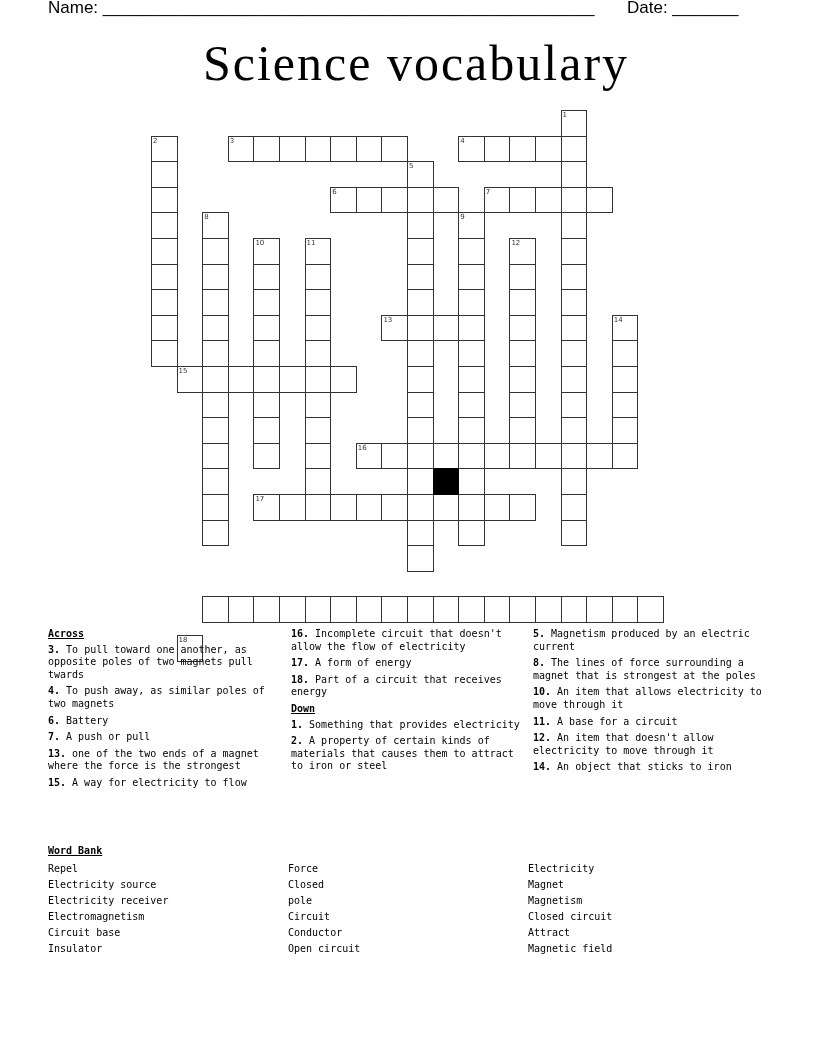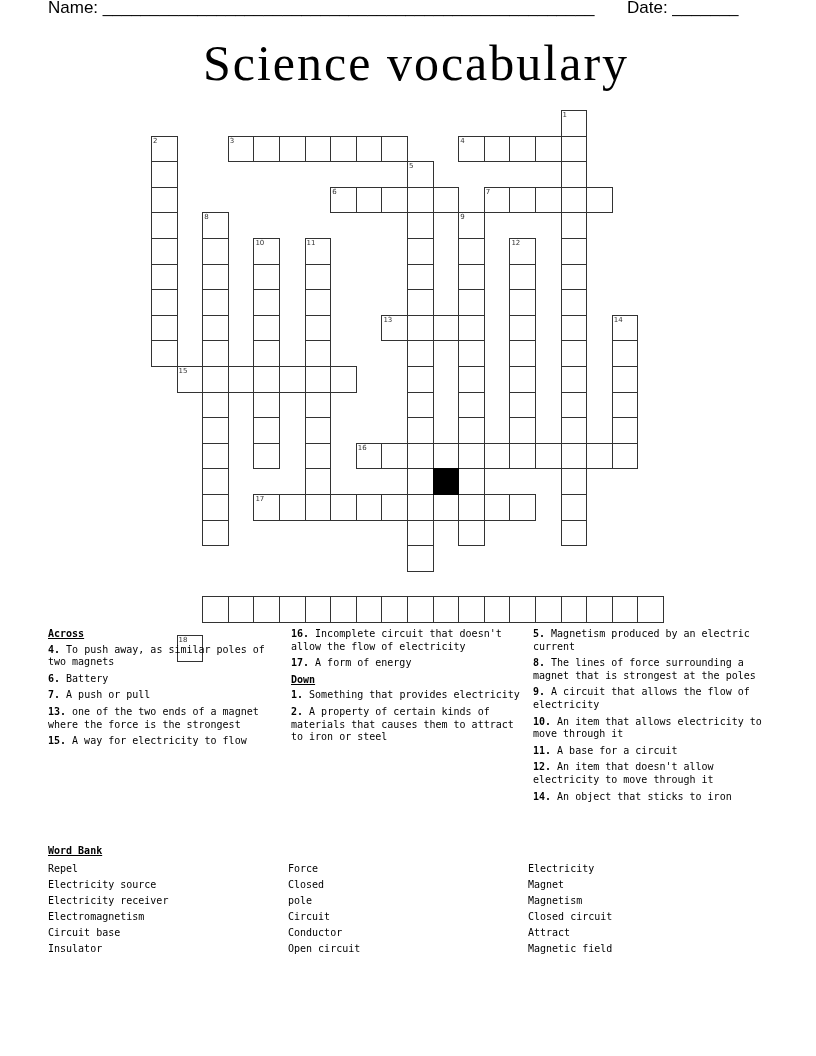--- a/index.html
+++ b/index.html
@@ -228,39 +228,40 @@
     <div class="cell" style="left: 535px; top: 596.4px;"></div>
     <div class="cell" style="left: 560.6px; top: 596.4px;"></div>
     <div class="cell" style="left: 586.2px; top: 596.4px;"></div>
     <div class="cell" style="left: 611.8px; top: 596.4px;"></div>
     <div class="cell" style="left: 637.4px; top: 596.4px;"></div>
     <div class="cell black" style="left: 432.6px; top: 468.4px;"></div>
   </div>
 
 <div class="col col-a mono">
   <span class="sec">Across</span>
+  <div class="clue"><b>3.</b><span> To pull toward one another, as opposite poles of two magnets pull twards</span></div>
   <div class="clue"><b>4.</b><span> To push away, as similar poles of two magnets</span></div>
   <div class="clue"><b>6.</b><span> Battery</span></div>
   <div class="clue"><b>7.</b><span> A push or pull</span></div>
   <div class="clue"><b>13.</b><span> one of the two ends of a magnet where the force is the strongest</span></div>
   <div class="clue"><b>15.</b><span> A way for electricity to flow</span></div>
 </div>
 
 <div class="col col-b mono">
   <div class="clue"><b>16.</b><span> Incomplete circuit that doesn't allow the flow of electricity</span></div>
   <div class="clue"><b>17.</b><span> A form of energy</span></div>
+  <div class="clue"><b>18.</b><span> Part of a circuit that receives energy</span></div>
   <span class="sec">Down</span>
   <div class="clue"><b>1.</b><span> Something that provides electricity</span></div>
   <div class="clue"><b>2.</b><span> A property of certain kinds of materials that causes them to attract to iron or steel</span></div>
 </div>
 
 <div class="col col-c mono">
   <div class="clue"><b>5.</b><span> Magnetism produced by an electric current</span></div>
   <div class="clue"><b>8.</b><span> The lines of force surrounding a magnet that is strongest at the poles</span></div>
-  <div class="clue"><b>9.</b><span> A circuit that allows the flow of electricity</span></div>
   <div class="clue"><b>10.</b><span> An item that allows electricity to move through it</span></div>
   <div class="clue"><b>11.</b><span> A base for a circuit</span></div>
   <div class="clue"><b>12.</b><span> An item that doesn't allow electricity to move through it</span></div>
   <div class="clue"><b>14.</b><span> An object that sticks to iron</span></div>
 </div>
 
 <div class="wb-title mono sec">Word Bank</div>
 <div class="wb wb-a mono">
   <div>Repel</div>
   <div>Electricity source</div>

